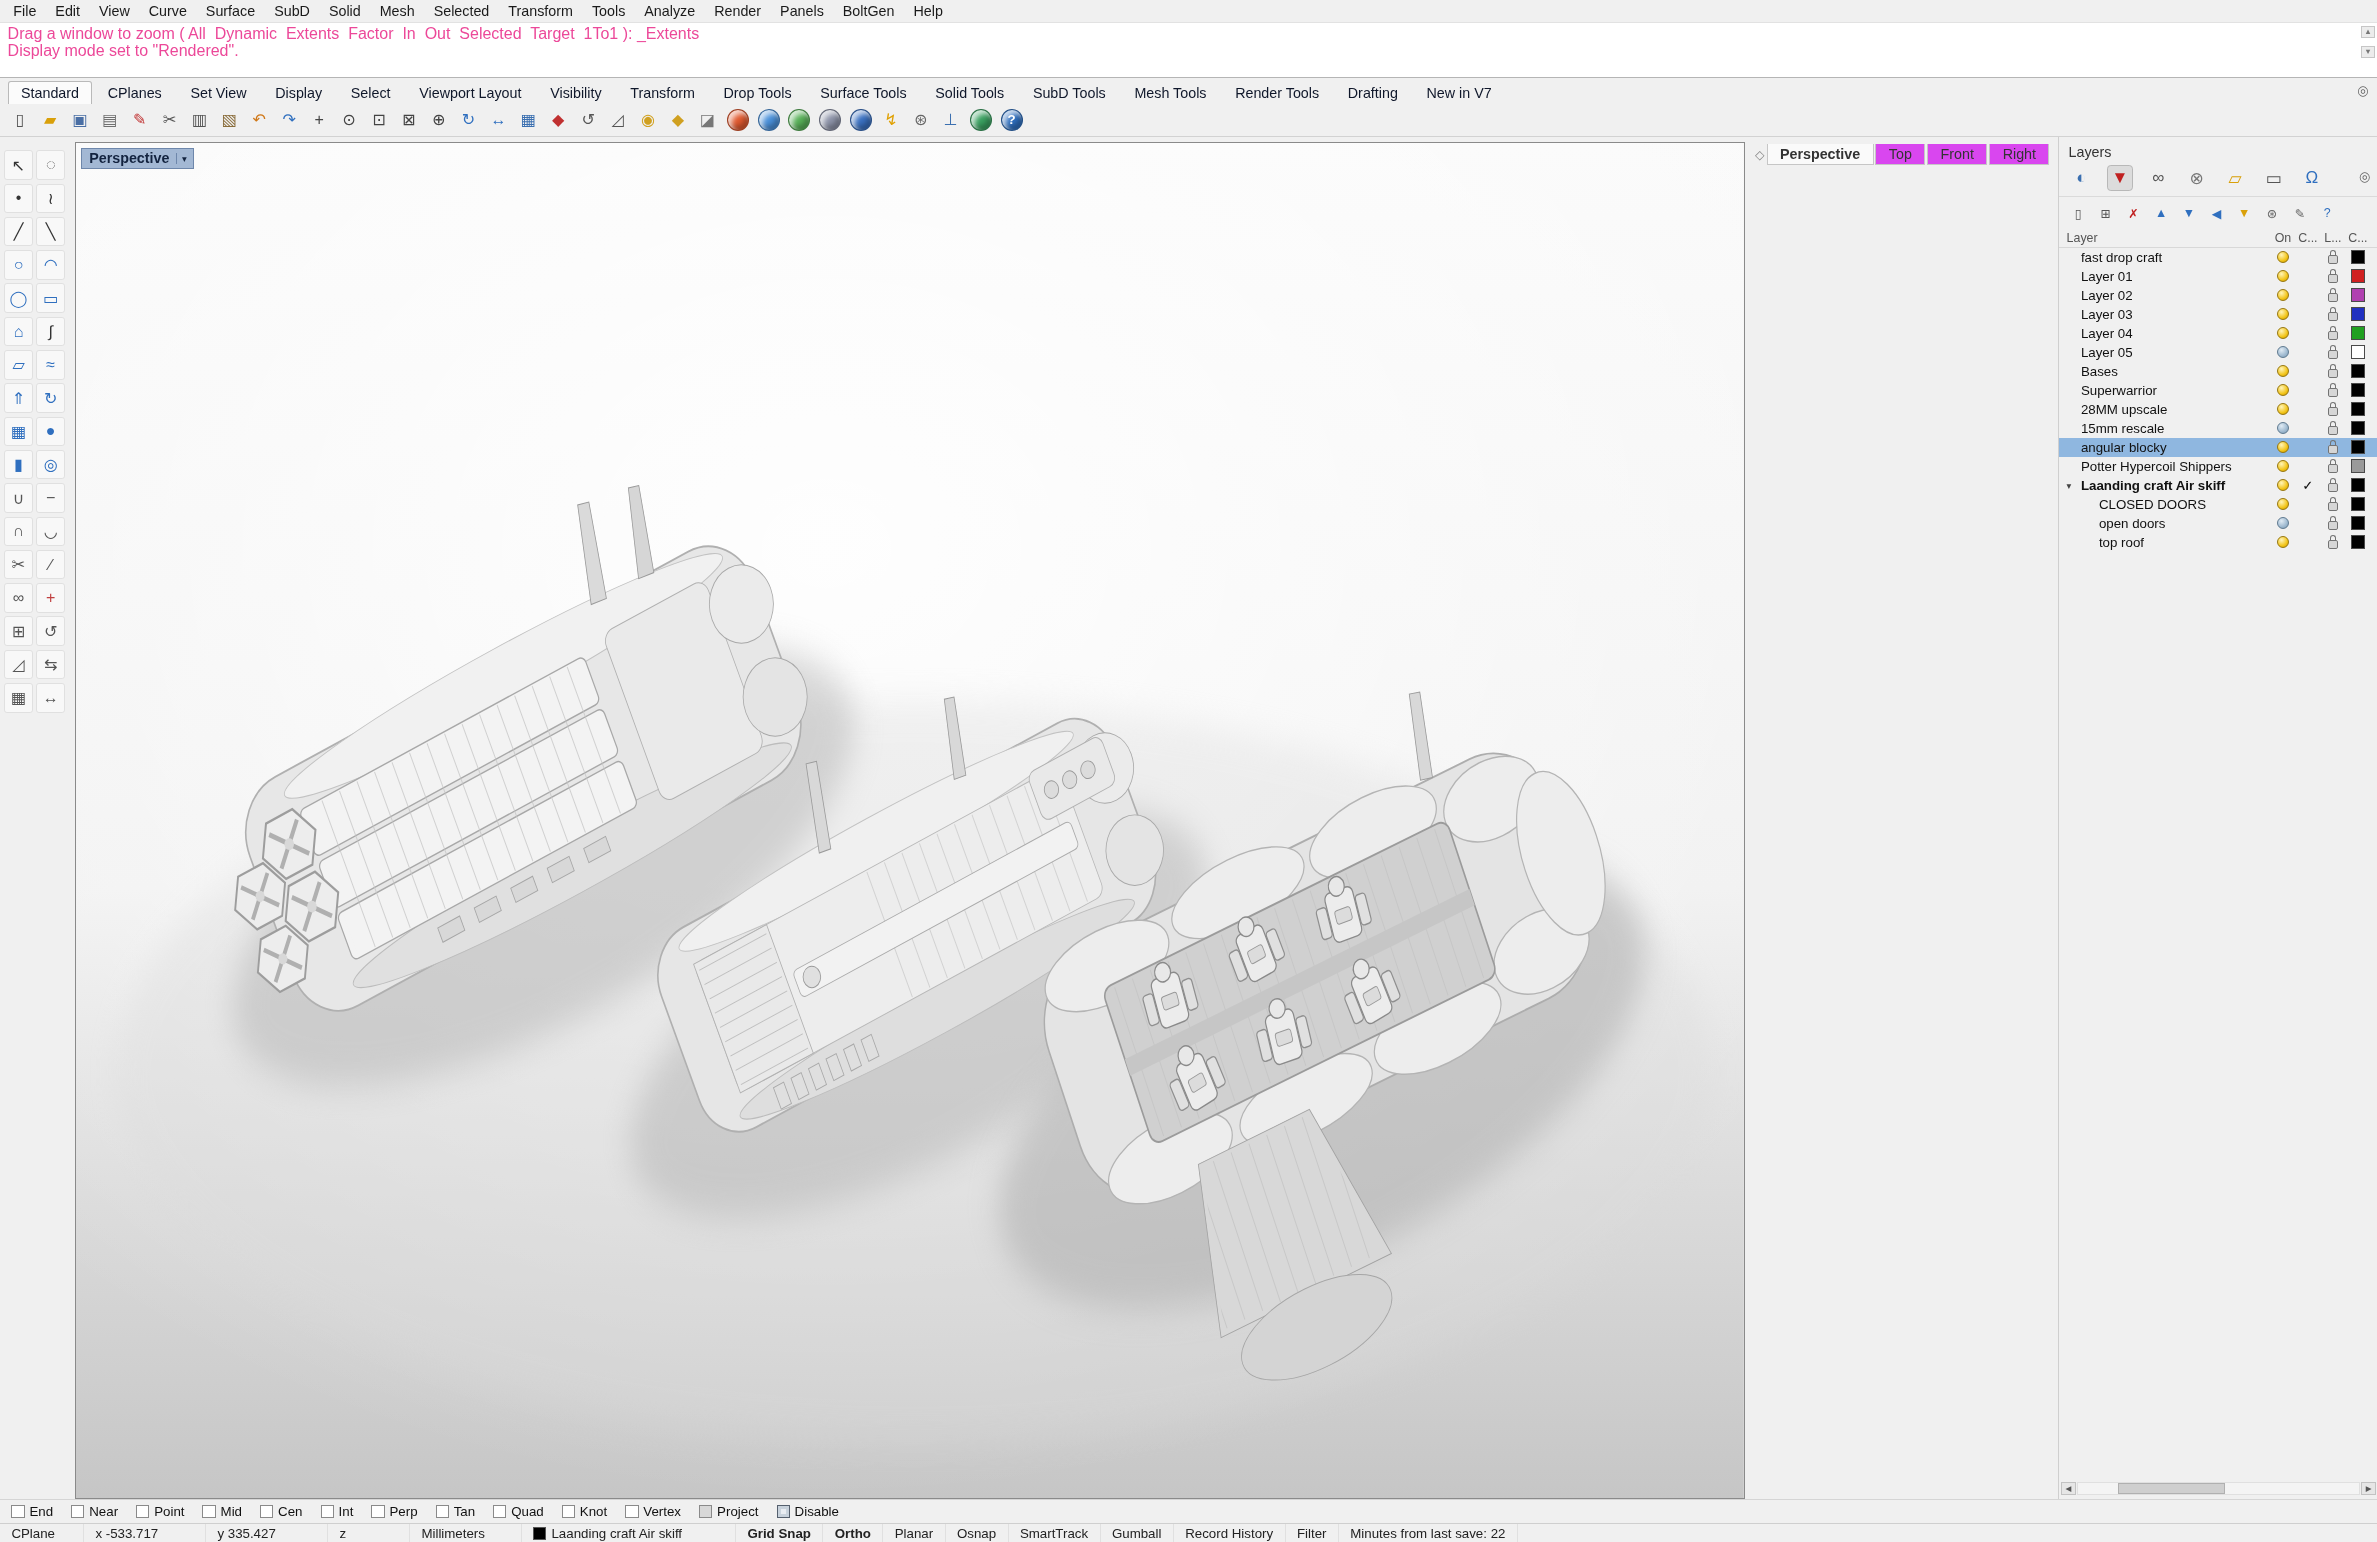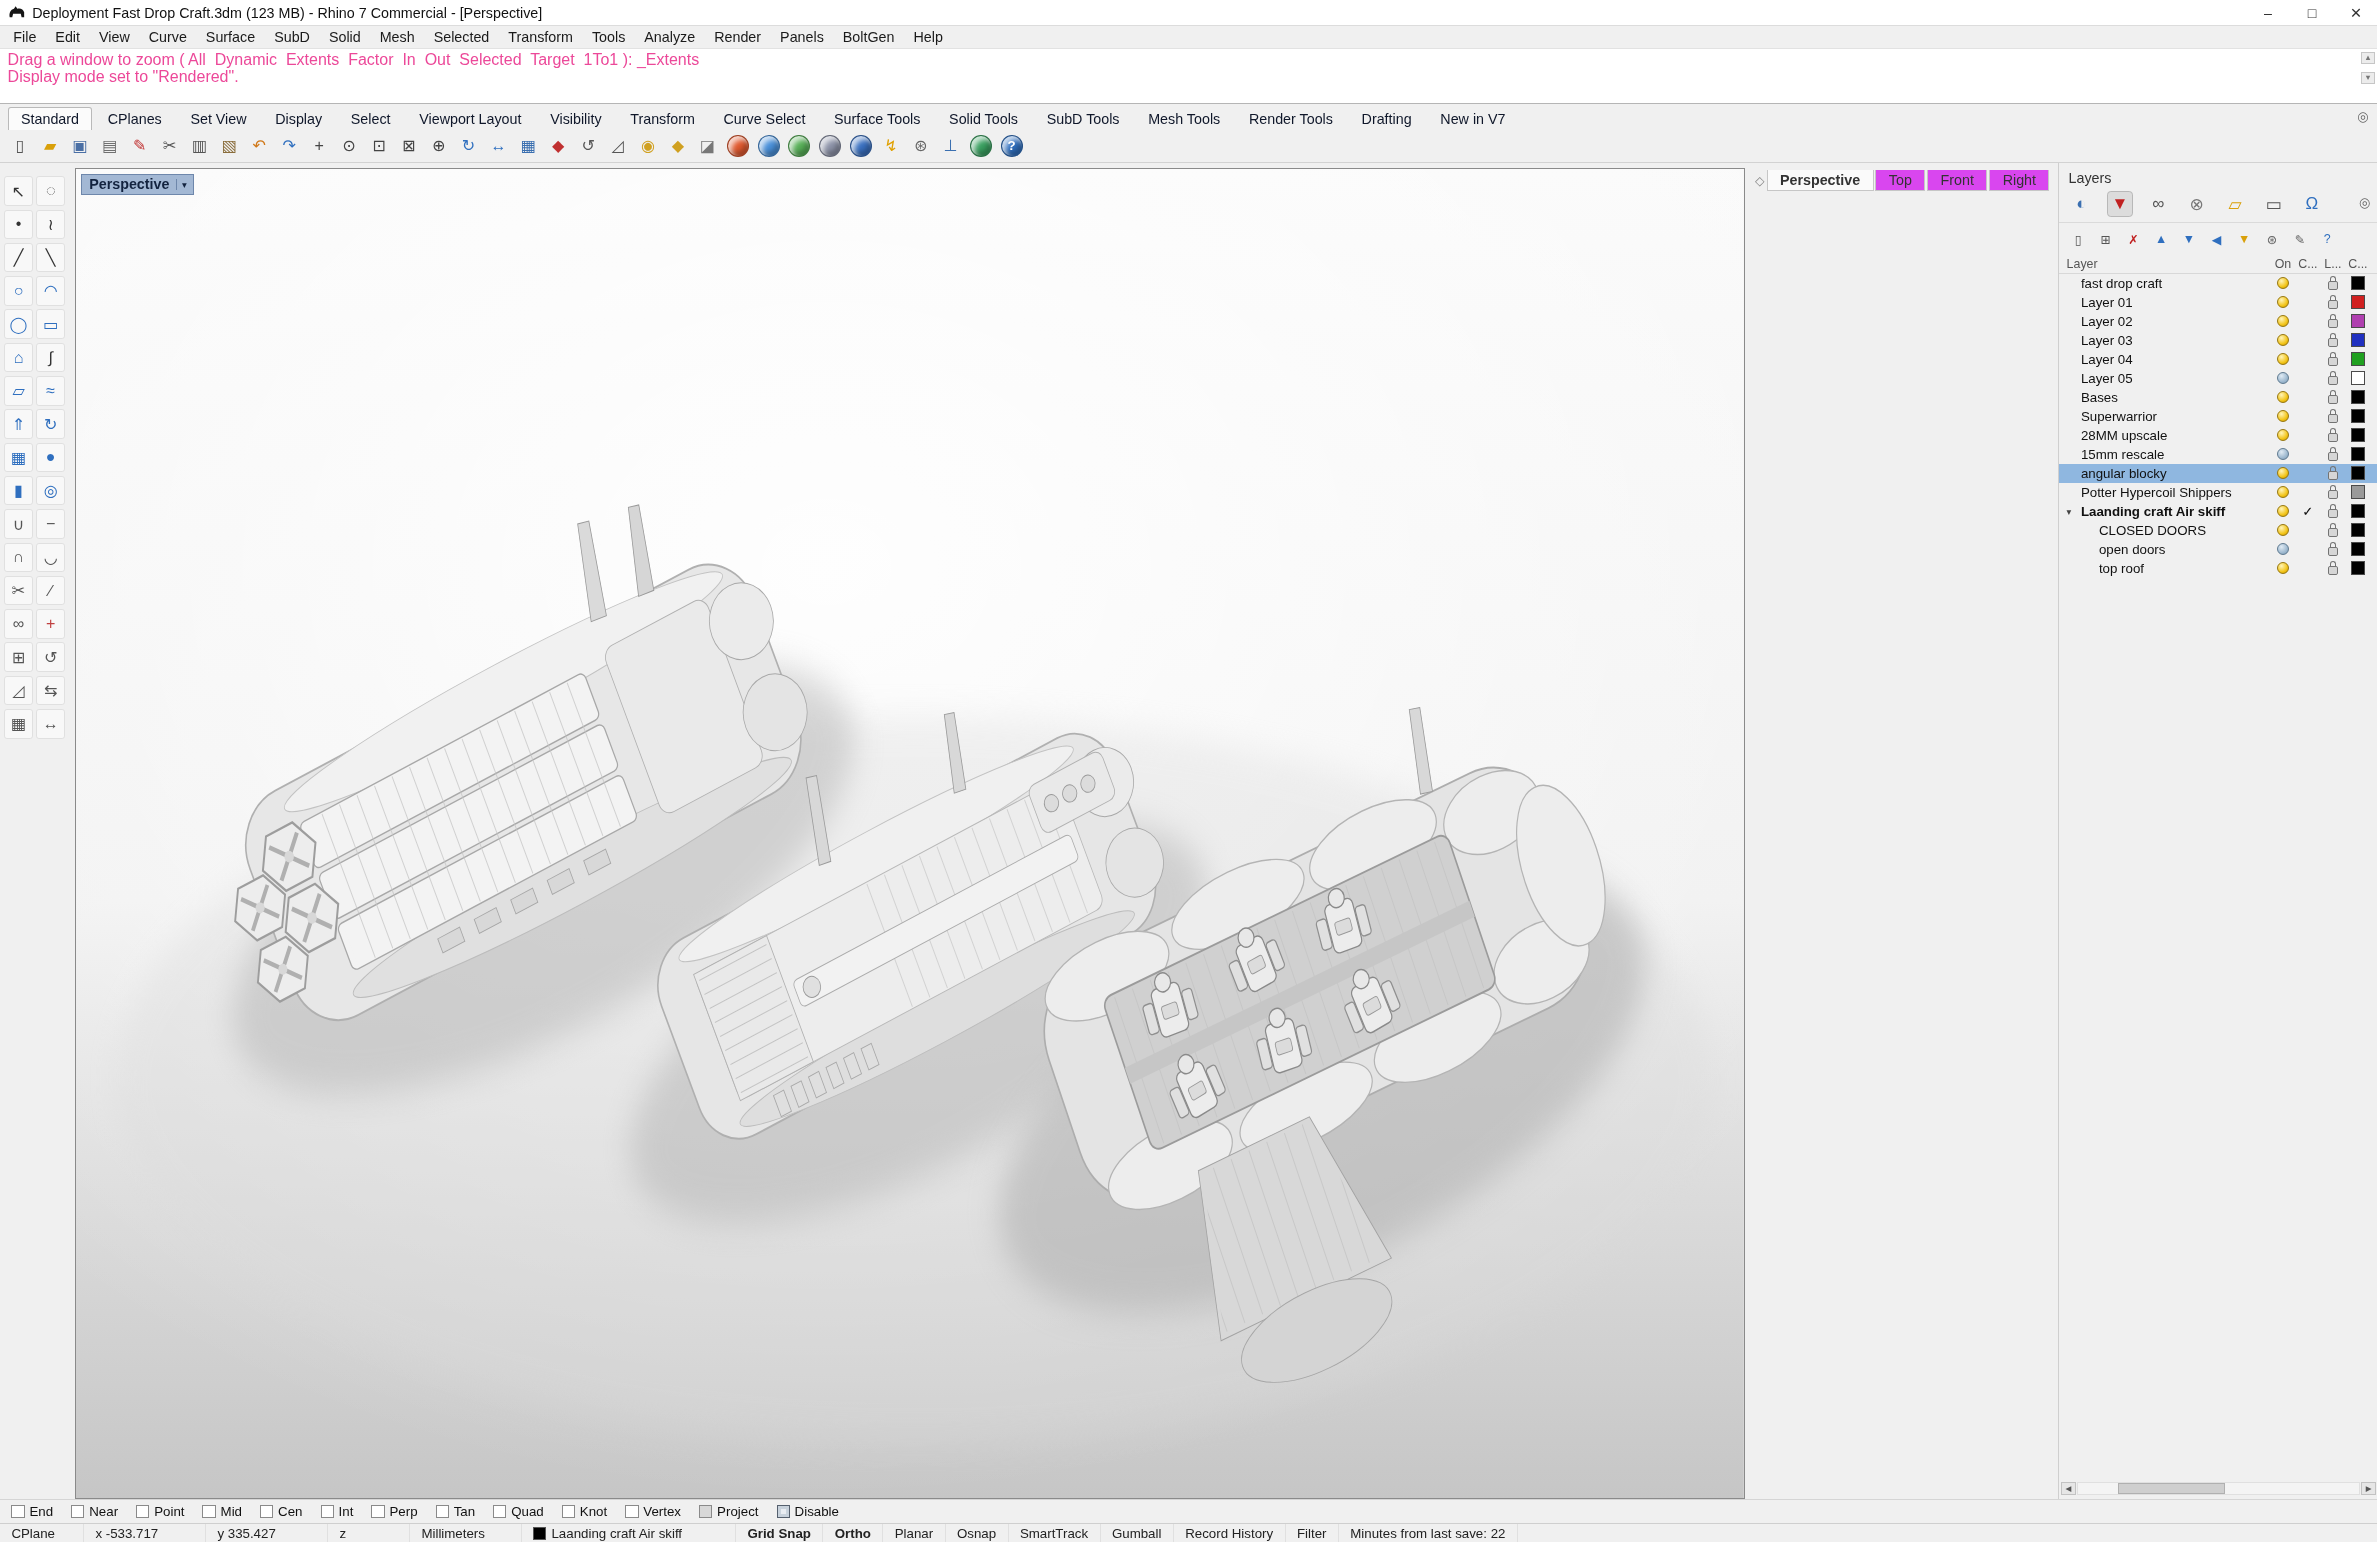--- a/index.html
+++ b/index.html
@@ -106,33 +106,20 @@
 [data-name="y-coordinate"]{min-width:122px;}
 [data-name="z-coordinate"]{min-width:82px;}
 [data-name="units-pane"]{min-width:112px;}
 [data-name="current-layer-pane"]{min-width:214px;}
 </style>
 </head>
 <body>
 
 <div class="app" data-name="rhino-app-window">
 
-  <div class="titlebar" data-name="title-bar">
-    <span data-name="rhino-logo-icon" style="display:flex;align-items:center;">
-      <svg width="17" height="14.3" viewBox="0 0 20 16">
-          <path d="M2 14 C1 9 3 5 7 4 L9 1 L11 4 C15 3 18 5 19 8 L19 14 L16 14 L15 10 L6 10 L5 14 Z" fill="#151515"></path>
-        </svg>
-    </span>
-    <span class="title" data-name="window-title">Deployment Fast Drop Craft.3dm (123 MB) - Rhino 7 Commercial - [Perspective]</span>
-    <div class="winbtns" data-name="window-controls">
-      <div class="winbtn" data-name="minimize-button">–</div>
-      <div class="winbtn" data-name="maximize-button">□</div>
-      <div class="winbtn close" data-name="close-button">✕</div>
-    </div>
-  </div>
 
   <div class="menubar" data-name="menu-bar">
 
   <span class="menuitem" data-name="menu-item">File</span>
       <span class="menuitem" data-name="menu-item">Edit</span>
       <span class="menuitem" data-name="menu-item">View</span>
       <span class="menuitem" data-name="menu-item">Curve</span>
       <span class="menuitem" data-name="menu-item">Surface</span>
       <span class="menuitem" data-name="menu-item">SubD</span>
       <span class="menuitem" data-name="menu-item">Solid</span>
@@ -160,21 +147,21 @@
 
     <span class="tabsend" data-name="toolbar-options-icon">◎</span>
   <span class="tab active" data-name="toolbar-tab">Standard</span>
       <span class="tab" data-name="toolbar-tab">CPlanes</span>
       <span class="tab" data-name="toolbar-tab">Set View</span>
       <span class="tab" data-name="toolbar-tab">Display</span>
       <span class="tab" data-name="toolbar-tab">Select</span>
       <span class="tab" data-name="toolbar-tab">Viewport Layout</span>
       <span class="tab" data-name="toolbar-tab">Visibility</span>
       <span class="tab" data-name="toolbar-tab">Transform</span>
-      <span class="tab" data-name="toolbar-tab">Curve Select</span>
+      <span class="tab" data-name="toolbar-tab">Drop Tools</span>
       <span class="tab" data-name="toolbar-tab">Surface Tools</span>
       <span class="tab" data-name="toolbar-tab">Solid Tools</span>
       <span class="tab" data-name="toolbar-tab">SubD Tools</span>
       <span class="tab" data-name="toolbar-tab">Mesh Tools</span>
       <span class="tab" data-name="toolbar-tab">Render Tools</span>
       <span class="tab" data-name="toolbar-tab">Drafting</span>
       <span class="tab" data-name="toolbar-tab">New in V7</span>
     </div>
 
   <div class="stdbar" data-name="standard-toolbar">

